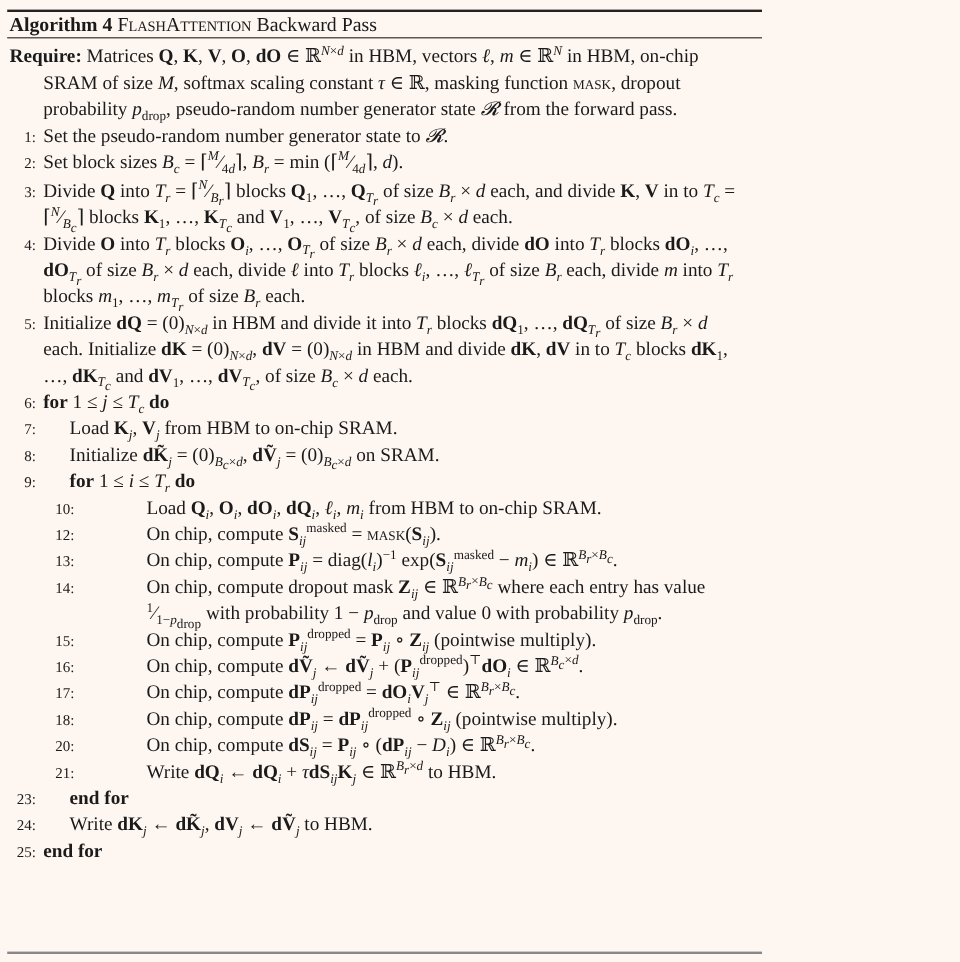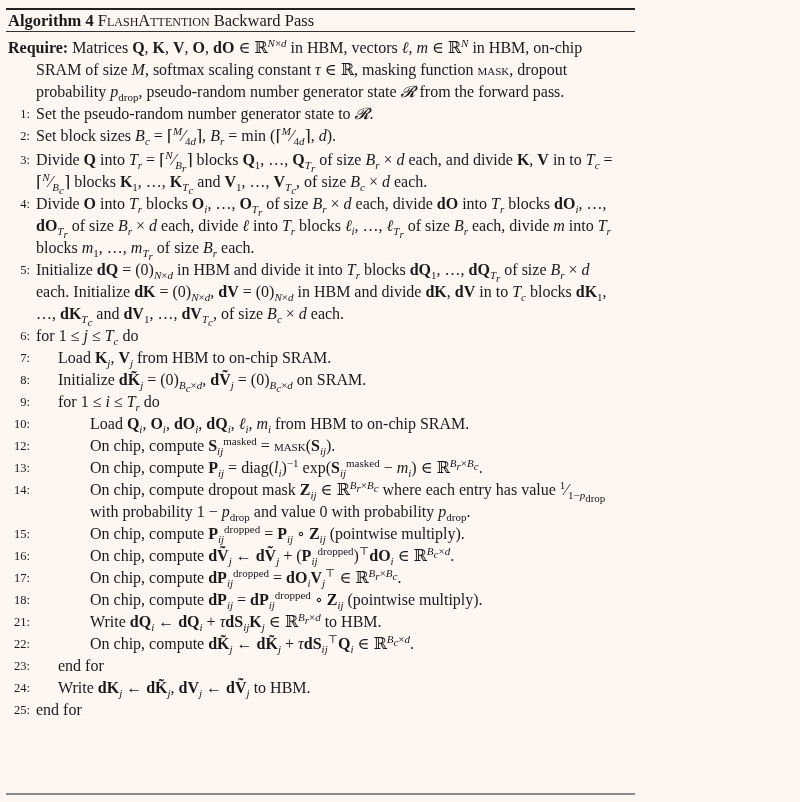--- a/index.html
+++ b/index.html
@@ -12,25 +12,25 @@
   .head-rule { position:absolute; left:6px; right:6px; top:31px; height:1px; background:#333; }
   .bottom-rule { position:absolute; left:6px; right:6px; top:793px; height:2px; background:#888; }
   .title { position:absolute; left:8px; top:11px; font-size:16.5px; white-space:nowrap; }
   .title b { font-weight:bold; }
   .sc { font-variant:small-caps; }
   .body { position:absolute; left:8px; right:23px; top:37px; font-size:16px; line-height:22px; }
   .req-wrap { padding-left:28px; text-indent:-28px; }
   .line { position:relative; padding-left:28px; }
   .ln { position:absolute; left:0; width:22px; text-align:right; font-size:12.5px; }
   .ind1 { padding-left:50px; }
-  .ind2 { padding-left:82px; }
+  .ind2 { padding-left:82px;margin-left:32px; }
   .ind1 .ln, .ind2 .ln { left:0; }
   .bf { font-weight:bold; font-style:normal; }
   sub, sup { font-size:11px; line-height:0; }
-  .kw { font-weight:normal; }
+  .kw { font-weight:bold; }
   .mt { margin-top:2px; }
 </style>
 </head>
 <body>
 
 <div class="algo">
   <div class="top-rule"></div>
   <div class="title">
     <b>Algorithm 4</b>
     <span class="sc">FlashAttention</span>
@@ -54,21 +54,21 @@
     <div class="line ind1"><span class="ln">8:</span>Initialize <span class="bf">dK̃</span><sub><i>j</i></sub> = (0)<sub><i>B<sub>c</sub></i>×<i>d</i></sub>, <span class="bf">dṼ</span><sub><i>j</i></sub> = (0)<sub><i>B<sub>c</sub></i>×<i>d</i></sub> on SRAM.</div>
     <div class="line ind1"><span class="ln">9:</span><span class="kw">for</span> 1 ≤ <i>i</i> ≤ <i>T</i><sub><i>r</i></sub> <span class="kw">do</span></div>
     <div class="line ind2"><span class="ln">10:</span>Load <span class="bf">Q</span><sub><i>i</i></sub>, <span class="bf">O</span><sub><i>i</i></sub>, <span class="bf">dO</span><sub><i>i</i></sub>, <span class="bf">dQ</span><sub><i>i</i></sub>, <i>ℓ</i><sub><i>i</i></sub>, <i>m</i><sub><i>i</i></sub> from HBM to on-chip SRAM.</div>
     <div class="line ind2"><span class="ln">12:</span>On chip, compute <span class="bf">S</span><sub><i>ij</i></sub><sup>masked</sup> = <span class="sc">mask</span>(<span class="bf">S</span><sub><i>ij</i></sub>).</div>
     <div class="line ind2"><span class="ln">13:</span>On chip, compute <span class="bf">P</span><sub><i>ij</i></sub> = diag(<i>l</i><sub><i>i</i></sub>)<sup>−1</sup> exp(<span class="bf">S</span><sub><i>ij</i></sub><sup>masked</sup> − <i>m</i><sub><i>i</i></sub>) ∈ ℝ<sup><i>B<sub>r</sub></i>×<i>B<sub>c</sub></i></sup>.</div>
     <div class="line ind2"><span class="ln">14:</span>On chip, compute dropout mask <span class="bf">Z</span><sub><i>ij</i></sub> ∈ ℝ<sup><i>B<sub>r</sub></i>×<i>B<sub>c</sub></i></sup> where each entry has value <sup>1</sup>⁄<sub>1−<i>p</i><sub>drop</sub></sub> with probability 1 − <i>p</i><sub>drop</sub> and value 0 with probability <i>p</i><sub>drop</sub>.</div>
     <div class="line ind2"><span class="ln">15:</span>On chip, compute <span class="bf">P</span><sub><i>ij</i></sub><sup>dropped</sup> = <span class="bf">P</span><sub><i>ij</i></sub> ∘ <span class="bf">Z</span><sub><i>ij</i></sub> (pointwise multiply).</div>
     <div class="line ind2"><span class="ln">16:</span>On chip, compute <span class="bf">dṼ</span><sub><i>j</i></sub> ← <span class="bf">dṼ</span><sub><i>j</i></sub> + (<span class="bf">P</span><sub><i>ij</i></sub><sup>dropped</sup>)<sup>⊤</sup><span class="bf">dO</span><sub><i>i</i></sub> ∈ ℝ<sup><i>B<sub>c</sub></i>×<i>d</i></sup>.</div>
     <div class="line ind2"><span class="ln">17:</span>On chip, compute <span class="bf">dP</span><sub><i>ij</i></sub><sup>dropped</sup> = <span class="bf">dO</span><sub><i>i</i></sub><span class="bf">V</span><sub><i>j</i></sub><sup>⊤</sup> ∈ ℝ<sup><i>B<sub>r</sub></i>×<i>B<sub>c</sub></i></sup>.</div>
     <div class="line ind2"><span class="ln">18:</span>On chip, compute <span class="bf">dP</span><sub><i>ij</i></sub> = <span class="bf">dP</span><sub><i>ij</i></sub><sup>dropped</sup> ∘ <span class="bf">Z</span><sub><i>ij</i></sub> (pointwise multiply).</div>
+    <div class="line ind2"><span class="ln">20:</span>On chip, compute <span class="bf">dS</span><sub><i>ij</i></sub> = <span class="bf">P</span><sub><i>ij</i></sub> ∘ (<span class="bf">dP</span><sub><i>ij</i></sub> − <i>D</i><sub><i>i</i></sub>) ∈ ℝ<sup><i>B<sub>r</sub></i>×<i>B<sub>c</sub></i></sup>.</div>
     <div class="line ind2"><span class="ln">21:</span>Write <span class="bf">dQ</span><sub><i>i</i></sub> ← <span class="bf">dQ</span><sub><i>i</i></sub> + <i>τ</i><span class="bf">dS</span><sub><i>ij</i></sub><span class="bf">K</span><sub><i>j</i></sub> ∈ ℝ<sup><i>B<sub>r</sub></i>×<i>d</i></sup> to HBM.</div>
-    <div class="line ind2"><span class="ln">22:</span>On chip, compute <span class="bf">dK̃</span><sub><i>j</i></sub> ← <span class="bf">dK̃</span><sub><i>j</i></sub> + <i>τ</i><span class="bf">dS</span><sub><i>ij</i></sub><sup>⊤</sup><span class="bf">Q</span><sub><i>i</i></sub> ∈ ℝ<sup><i>B<sub>c</sub></i>×<i>d</i></sup>.</div>
     <div class="line ind1"><span class="ln">23:</span><span class="kw">end for</span></div>
     <div class="line ind1"><span class="ln">24:</span>Write <span class="bf">dK</span><sub><i>j</i></sub> ← <span class="bf">dK̃</span><sub><i>j</i></sub>, <span class="bf">dV</span><sub><i>j</i></sub> ← <span class="bf">dṼ</span><sub><i>j</i></sub> to HBM.</div>
     <div class="line"><span class="ln">25:</span><span class="kw">end for</span></div>
   </div>
 
   <div class="bottom-rule"></div>
 </div>
 
 </body></html>

